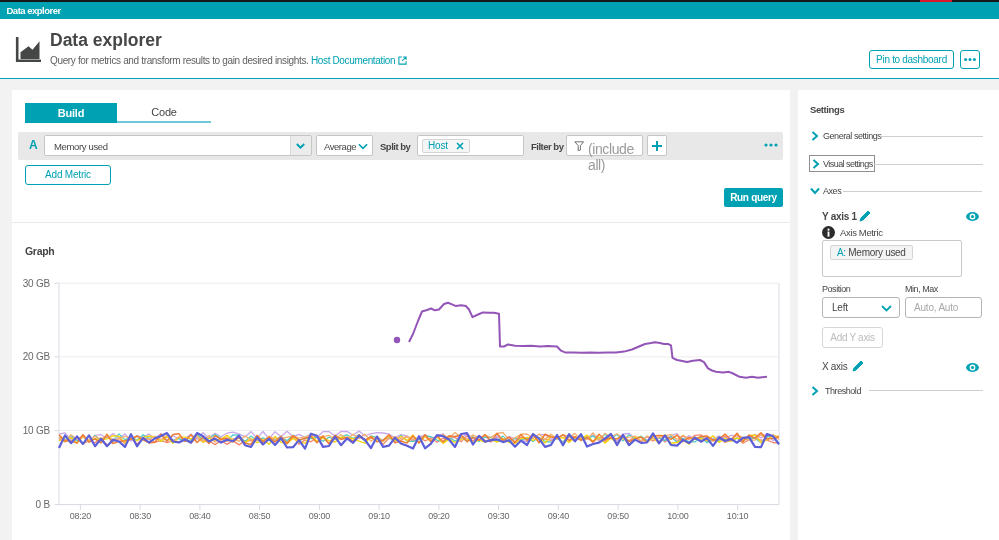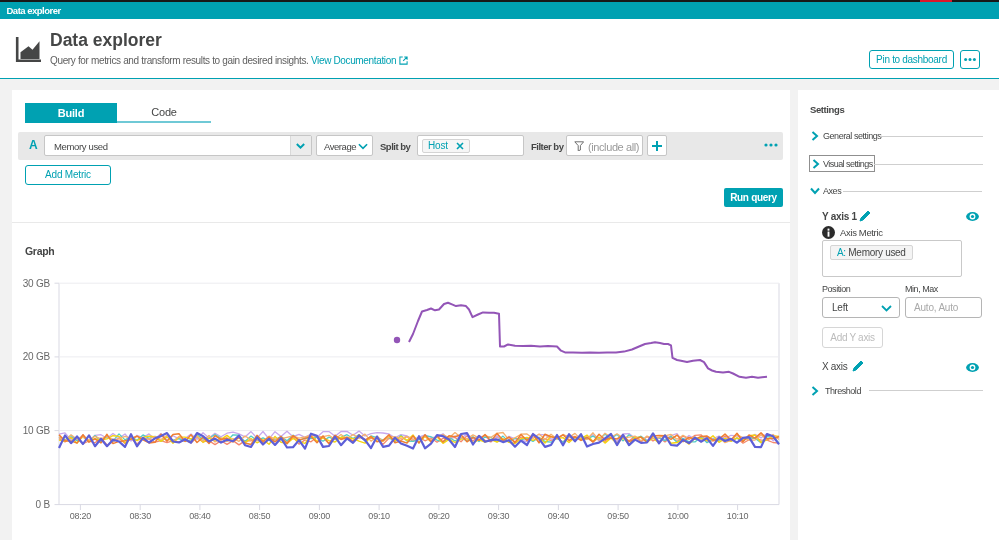--- a/index.html
+++ b/index.html
@@ -10,21 +10,21 @@
 <body>
 <div class="abs" style="left:0;top:0;width:999px;height:2px;background:#181818;"></div>
 <div class="abs" style="left:920px;top:0;width:32px;height:2px;background:#dc172a;"></div>
 <div class="abs" style="left:0;top:2px;width:999px;height:17px;background:#00a1b2;color:#fff;font-size:9.5px;font-weight:bold;letter-spacing:-0.5px;line-height:17px;padding-left:6.5px;">Data explorer</div>
 <div class="abs" style="left:0;top:19px;width:999px;height:60px;background:#fff;border-bottom:1px solid #00a1b2;"></div>
 <svg class="abs" style="left:15px;top:36px;" width="27" height="27" viewBox="0 0 27 27">
   <path d="M2.2,1 L2.2,24.8 L26,24.8" fill="none" stroke="#454646" stroke-width="2.6"></path>
   <path d="M5.5,23 L5.5,16.2 L13.5,10.2 L17.5,13.8 L24.5,5.2 L24.5,23 Z" fill="#454646"></path>
 </svg>
 <div class="abs" style="left:50px;top:30px;font-size:17.5px;font-weight:bold;letter-spacing:0px;color:#454646;">Data explorer</div>
-<div class="abs" style="left:50px;top:54.5px;font-size:10px;letter-spacing:-0.35px;color:#5f5f5f;">Query for metrics and transform results to gain desired insights. <span class="tealtxt">View Documentation</span>
+<div class="abs" style="left:50px;top:54.5px;font-size:10px;letter-spacing:-0.35px;color:#5f5f5f;">Query for metrics and transform results to gain desired insights. <span class="tealtxt">Host Documentation</span>
 <svg width="9" height="9" viewBox="0 0 12 12" style="vertical-align:-1px;">
       <path d="M10.8,7 L10.8,10.8 L1.2,10.8 L1.2,1.2 L5,1.2 M7,1.2 L10.8,1.2 L10.8,5 M10.8,1.2 L5.6,6.4" fill="none" stroke="#00a1b2" stroke-width="1.4"></path>
     </svg></div>
 <div class="abs" style="left:869px;top:50px;width:85px;height:19px;border:1px solid #00a1b2;border-radius:3px;color:#00a1b2;font-size:10px;letter-spacing:-0.3px;line-height:17px;text-align:center;background:#fff;white-space:nowrap;">Pin to dashboard</div>
 <div class="abs" style="left:960px;top:50px;width:20px;height:19px;border:1px solid #00a1b2;border-radius:3px;background:#fff;">
 <svg width="18" height="17" viewBox="0 0 18 17">
       <g fill="#00a1b2">
         <circle cx="4.6" cy="8.5" r="1.5"></circle>
         <circle cx="9" cy="8.5" r="1.5"></circle>
         <circle cx="13.4" cy="8.5" r="1.5"></circle>
@@ -55,21 +55,21 @@
   <span style="position:absolute;left:4px;top:3px;height:14px;background:#f6f6f6;border:1px solid #d4d4d4;border-radius:2px;font-size:10px;letter-spacing:-0.2px;color:#00a1b2;padding:0 5px;line-height:12px;">Host&nbsp;&nbsp;
   <svg width="8" height="8" viewBox="0 0 8 8" style="vertical-align:-1px">
         <path d="M1,1 L7,7 M7,1 L1,7" stroke="#00a1b2" stroke-width="1.6"></path>
       </svg></span>
 </div>
 <div class="abs" style="left:531px;top:140.5px;font-size:9.5px;font-weight:bold;letter-spacing:-0.5px;color:#454646;">Filter by</div>
 <div class="abs" style="left:566px;top:135px;width:77px;height:21px;background:#fff;border:1px solid #c6c6c6;border-radius:2px;">
   <svg style="position:absolute;left:7px;top:5px;" width="10" height="10" viewBox="0 0 10 10">
       <path d="M0.8,0.8 L9.6,0.8 L6.4,4.6 L6.4,9 L4.2,9.8 L4.2,4.6 Z" fill="none" stroke="#6f6f6f" stroke-width="1"></path>
     </svg>
-  <span style="position:absolute;left:21px;top:5px;font-size:11px;letter-spacing:-0.4px;color:#9a9a9a;">(include all)</span>
+  <span style="position:absolute;left:21px;top:5px;font-size:14px;letter-spacing:-0.4px;color:#9a9a9a;">(include all)</span>
 </div>
 <div class="abs" style="left:647px;top:135px;width:20px;height:21px;background:#fff;border:1px solid #c6c6c6;border-radius:2px;">
   <svg style="position:absolute;left:3px;top:3.5px;" width="12" height="12" viewBox="0 0 12 12">
       <path d="M6,1 L6,11 M1,6 L11,6" stroke="#00a1b2" stroke-width="2"></path>
     </svg>
 </div>
 <svg class="abs" style="left:763px;top:141px;" width="16" height="8" viewBox="0 0 16 8">
     <g fill="#00a1b2">
       <circle cx="3" cy="4" r="1.6"></circle>
       <circle cx="8" cy="4" r="1.6"></circle>

